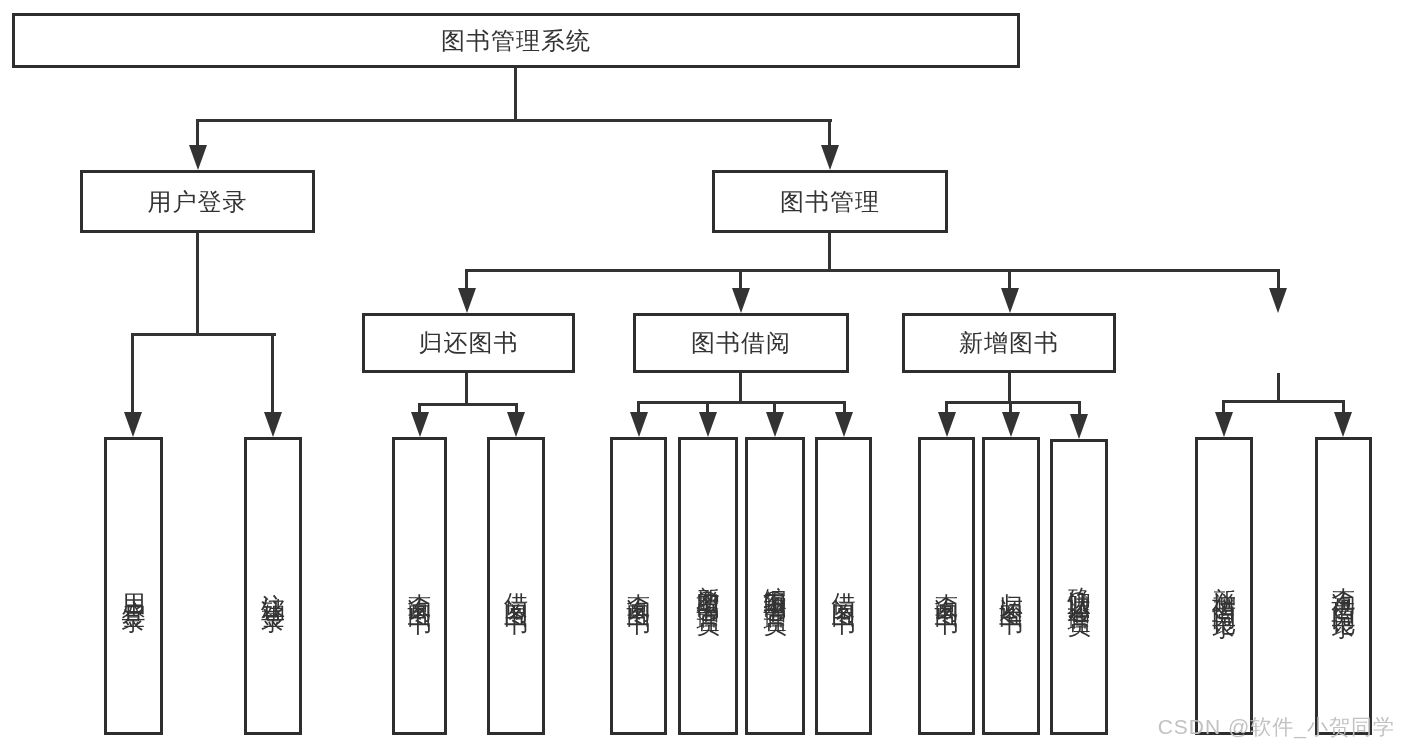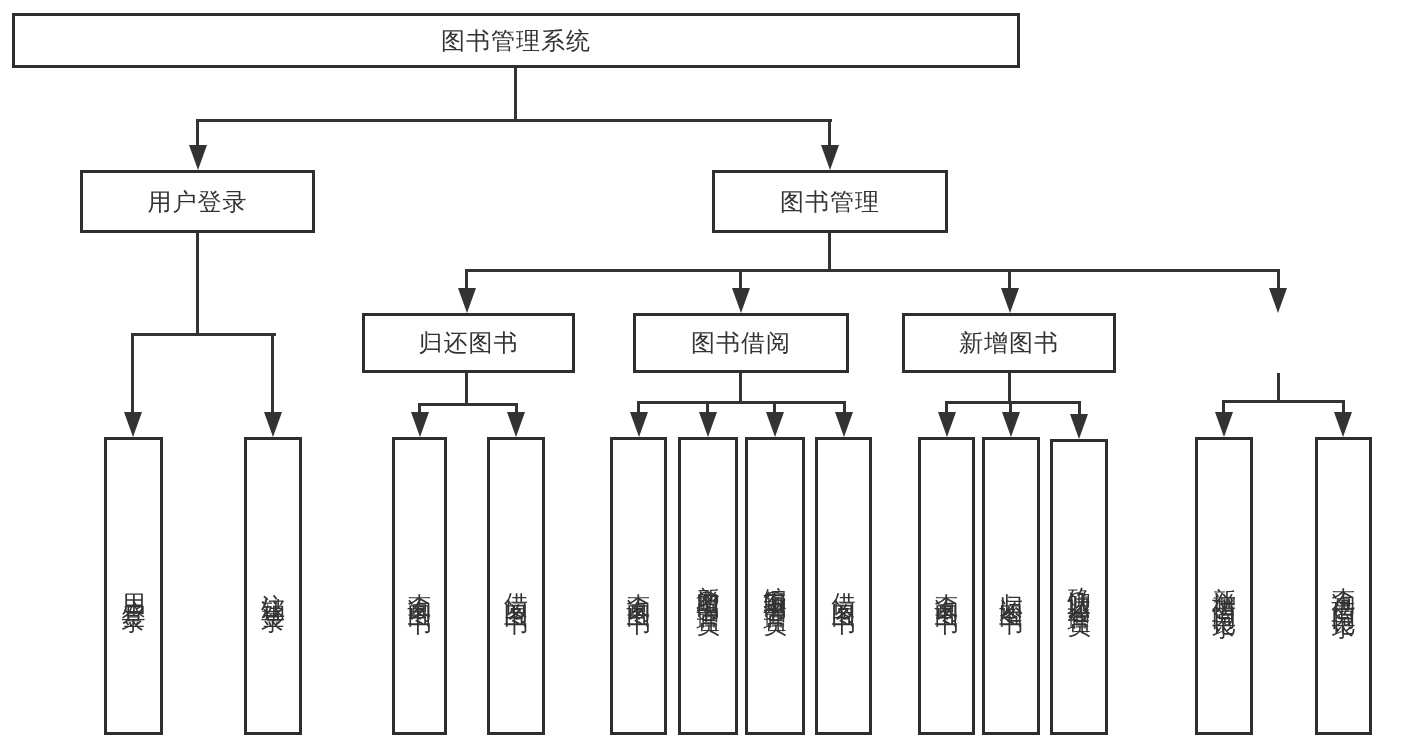--- a/index.html
+++ b/index.html
@@ -187,14 +187,15 @@
     <span class="leaf-label" style="letter-spacing:4px; font-size:23px;">确认归还（管理员）</span>
   </div>
 
   <div class="box" style="left:1195px; top:437px; width:58px; height:298px;">
     <span class="leaf-label">新增借阅记录</span>
   </div>
   <div class="box" style="left:1315px; top:437px; width:57px; height:298px;">
     <span class="leaf-label">查询借阅记录</span>
   </div>
 
+  <div class="watermark">CSDN @软件_小贺同学</div>
 
 </div>
 
 </body></html>

